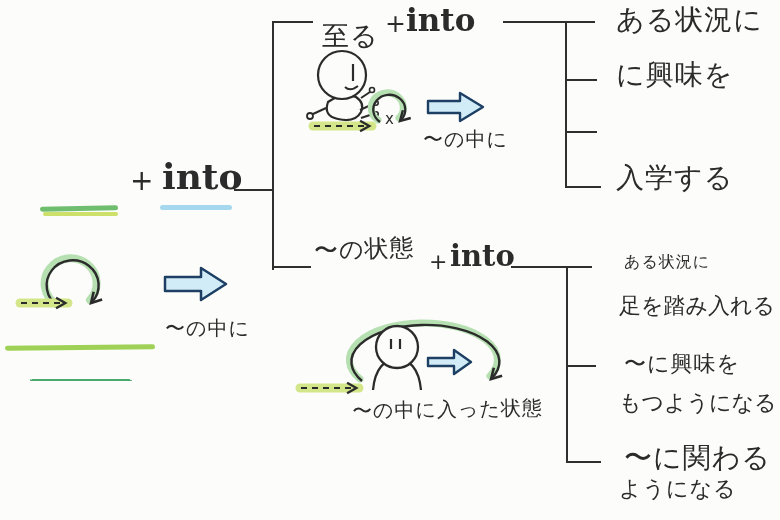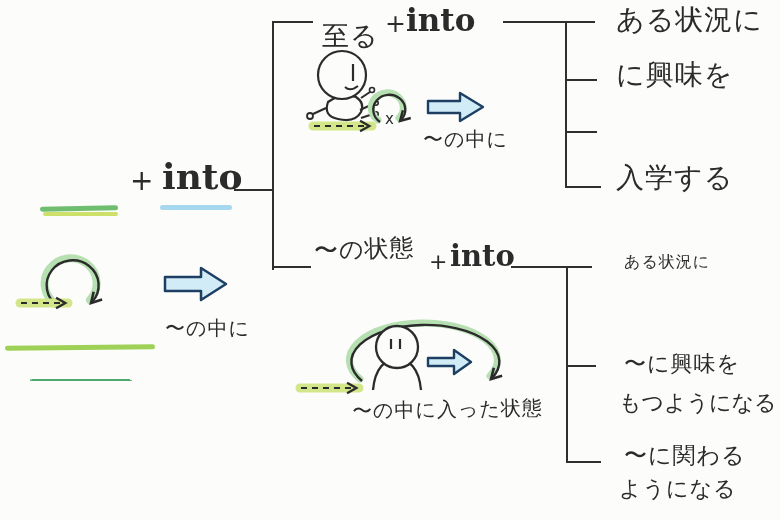--- a/index.html
+++ b/index.html
@@ -122,18 +122,19 @@
     <line x1="107" y1="41" x2="107" y2="51" stroke="#2b2b2b" stroke-width="2.2"></line>
 
     <polygon points="135,60 161,60 161,52 178,64 161,76 161,68 135,68" fill="#d2ecf7" stroke="#1c3f63" stroke-width="2.4" stroke-linejoin="round"></polygon>
 
     <line x1="7" y1="90" x2="66" y2="90" stroke="#d4e68a" stroke-width="9" stroke-linecap="round"></line>
     <line x1="8" y1="90" x2="62" y2="90" stroke="#2b2b2b" stroke-width="2.2" stroke-dasharray="6 5" marker-end="url(#ah-d)"></line>
   </svg>
   <div class="t jp" style="left:352px;top:399px;font-size:20px;transform:rotate(-1deg)">〜の中に入った状態</div>
 
   <div class="t jp" style="left:624px;top:254px;font-size:16px">ある状況に</div>
+  <div class="t jp" style="left:619px;top:294px;font-size:22px;letter-spacing:0">足を踏み入れる</div>
   <div class="t jp" style="left:624px;top:352px;font-size:22px">〜に興味を</div>
   <div class="t jp" style="left:619px;top:391px;font-size:22px;letter-spacing:0">もつようになる</div>
-  <div class="t jp" style="left:624px;top:443px;font-size:23px">〜に関わる</div>
+  <div class="t jp" style="left:624px;top:443px;font-size:28px">〜に関わる</div>
   <div class="t jp" style="left:619px;top:477px;font-size:22px">ようになる</div>
 
 </div>
 
 </body></html>

